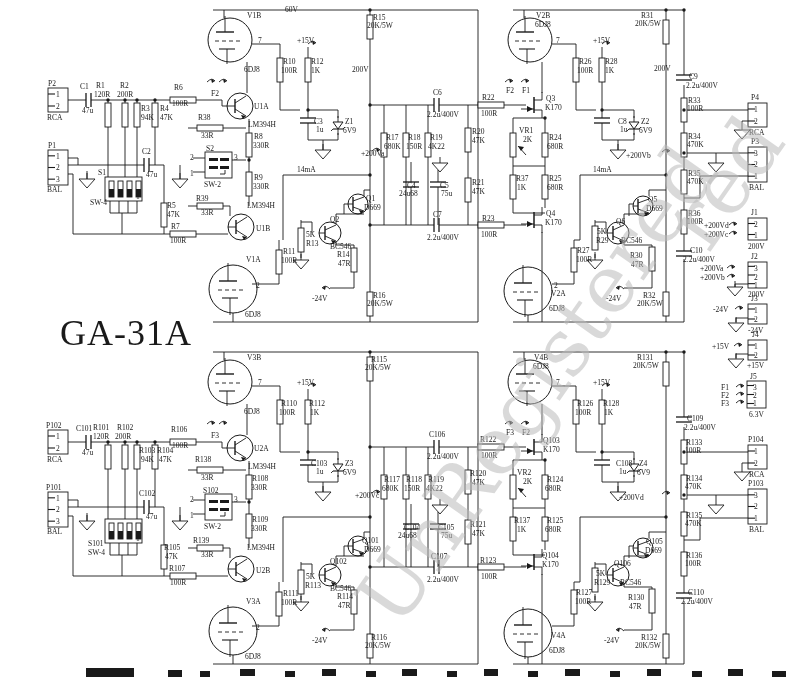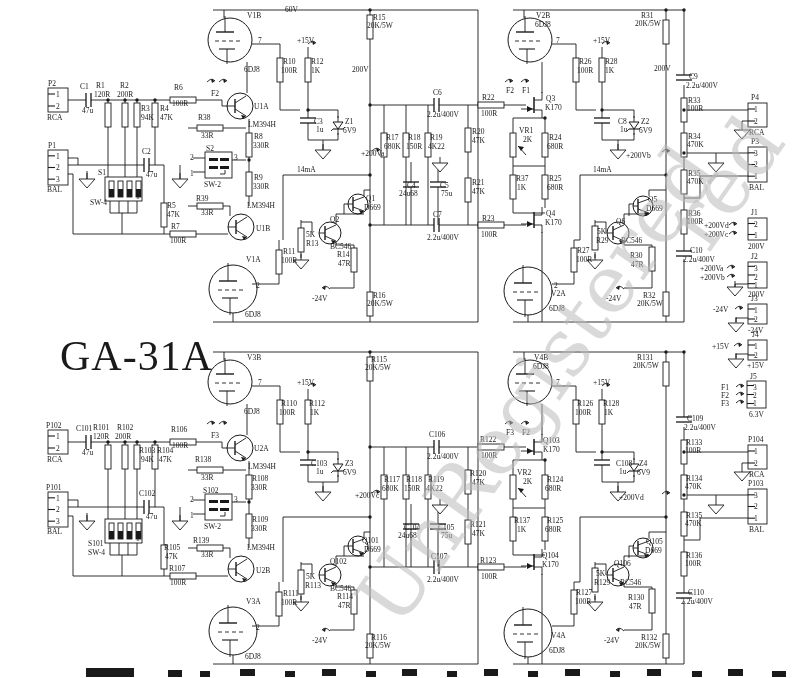--- a/index.html
+++ b/index.html
@@ -1,20 +1,20 @@
 <!DOCTYPE html>
 <html><head>
 <meta charset="utf-8">
 <style>
   html,body{margin:0;padding:0}
   body{width:800px;height:678px;position:relative;background:#ffffff;overflow:hidden;
        font-family:"Liberation Serif",serif}
   svg{position:absolute;left:0;top:0}
   .t{font-family:"Liberation Serif",serif;font-size:7.5px;fill:#1a1a1a}
-  .title{position:absolute;left:60px;top:332px;font-size:42px;letter-spacing:1px;color:#1a1a1a}
+  .title{position:absolute;left:60px;top:312px;font-size:36px;letter-spacing:1px;color:#1a1a1a}
   .wm{position:absolute;color:rgba(186,186,186,0.55);font-size:80px;
       font-family:"DejaVu Serif",serif;transform-origin:0 0;white-space:nowrap;pointer-events:none}
   .wm1{left:338px;top:588px;transform:rotate(-55deg)}
   .wm2{left:648px;top:212px;transform:rotate(-55deg)}
 </style>
 </head>
 <body>
 
 <div>
   <svg id="sch" width="800" height="678" viewBox="0 0 800 678">

